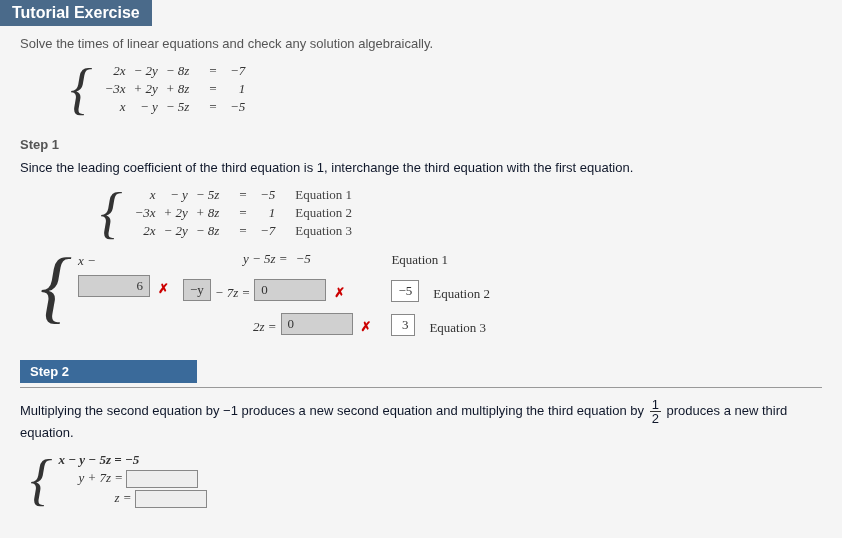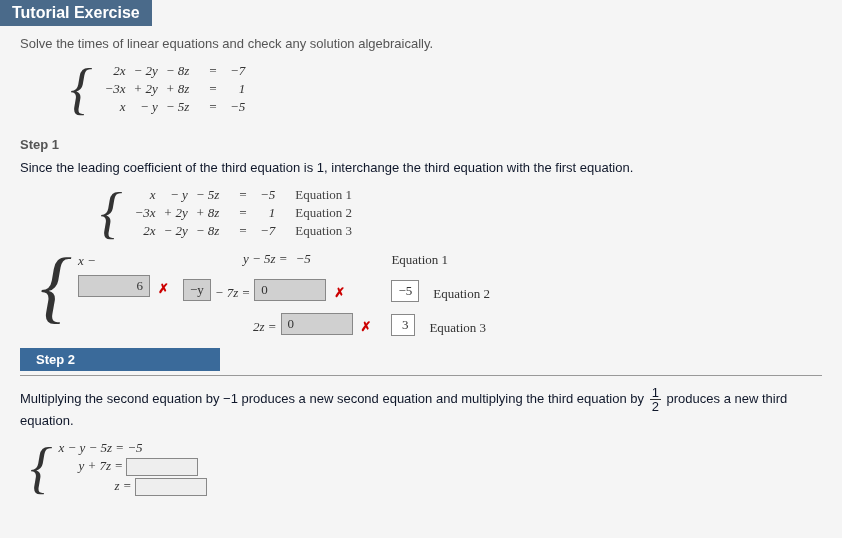--- a/index.html
+++ b/index.html
@@ -49,23 +49,23 @@
       font-size: 13px;
     }
     .step-text {
       color: #0f172a;
       margin: 8px 0;
     }
     .step2-bar {
       background: #3a6a9a;
       color: #fff;
       font-weight: bold;
-      padding: 4px 16px;
-      width: 200px;
-      margin-top: 12px;
+      padding: 4px 10px;
+      width: 177px;
+      margin-top: 24px;
     }
     .hr { border-top: 1px solid #999; margin: 4px 0 10px 0; }
     .work-area {
       display: flex;
       align-items: flex-start;
       margin-left: 20px;
       font-family: 'Times New Roman', serif;
       font-style: italic;
     }
     .answer-box {
@@ -227,21 +227,21 @@
     <span class="frac">
       <span class="n">1</span>
       <span>2</span>
     </span>
     <span>produces a new third equation.</span>
   </div>
 
   <div class="brace-system" style="margin-left:10px;">
     <div class="brace">{</div>
     <div>
-      <div style="margin:2px 0;"><span>x − y − 5z = −5</span></div>
+      <div style="margin:2px 0;font-weight:bold;"><span>x − y − 5z = −5</span></div>
       <div style="margin:2px 0;">
         <span style="margin-left:20px;margin-top:32px;">y + 7z =</span>
         <span class="input-box"></span>
       </div>
       <div style="margin:2px 0;">
         <span style="margin-left:56px;">z =</span>
         <span class="input-box"></span>
       </div>
     </div>
   </div>

